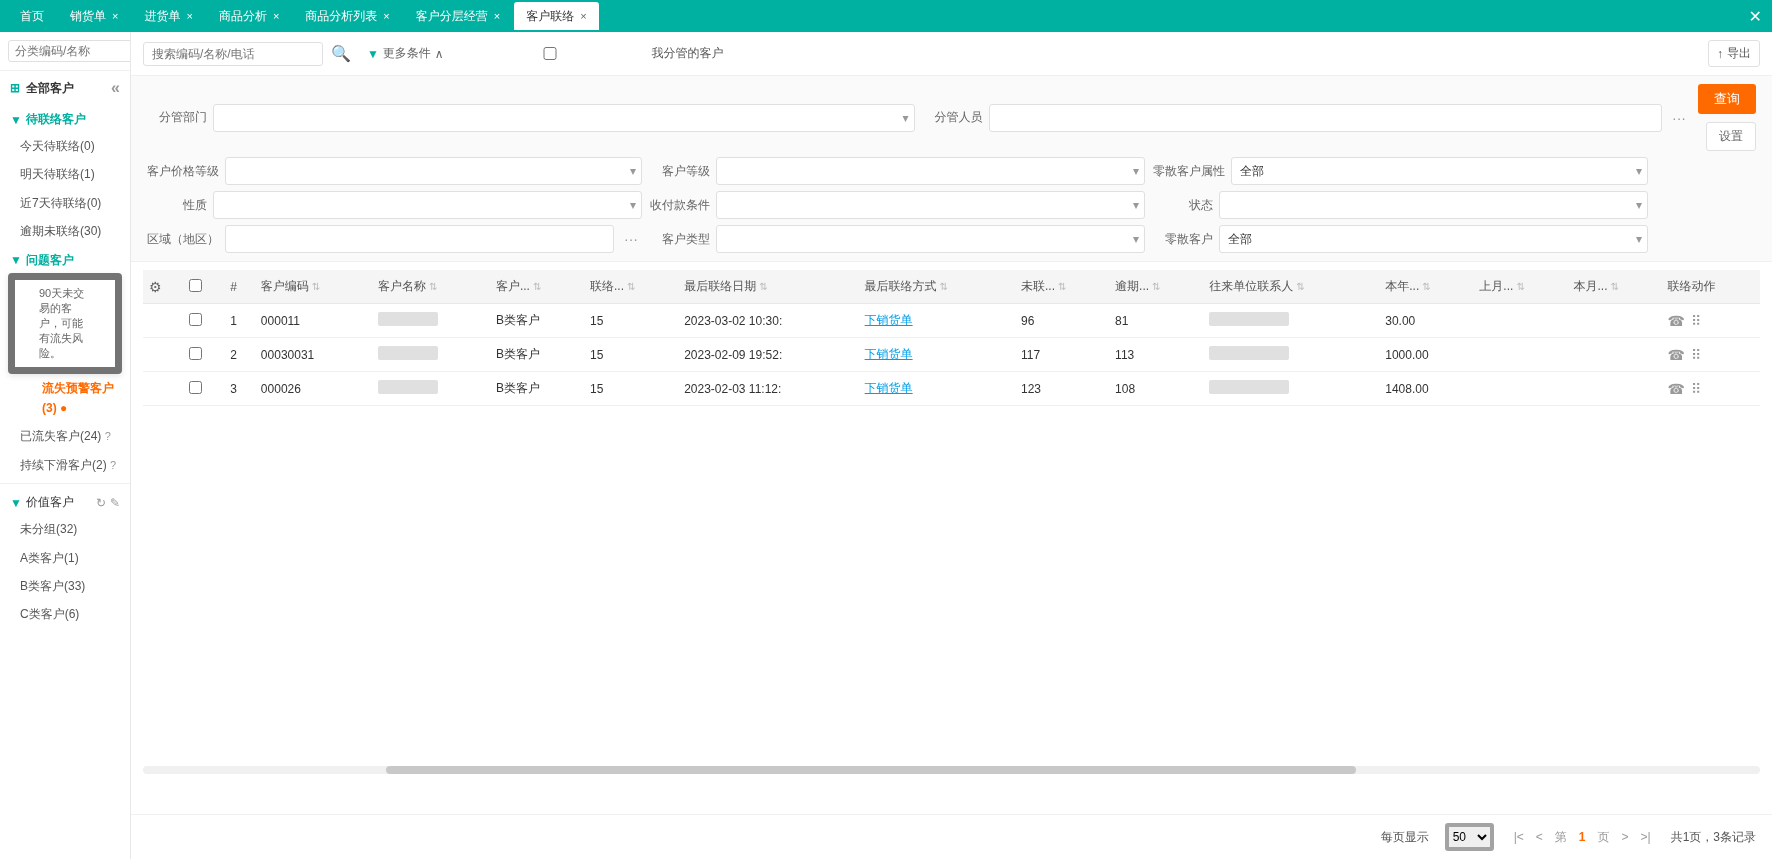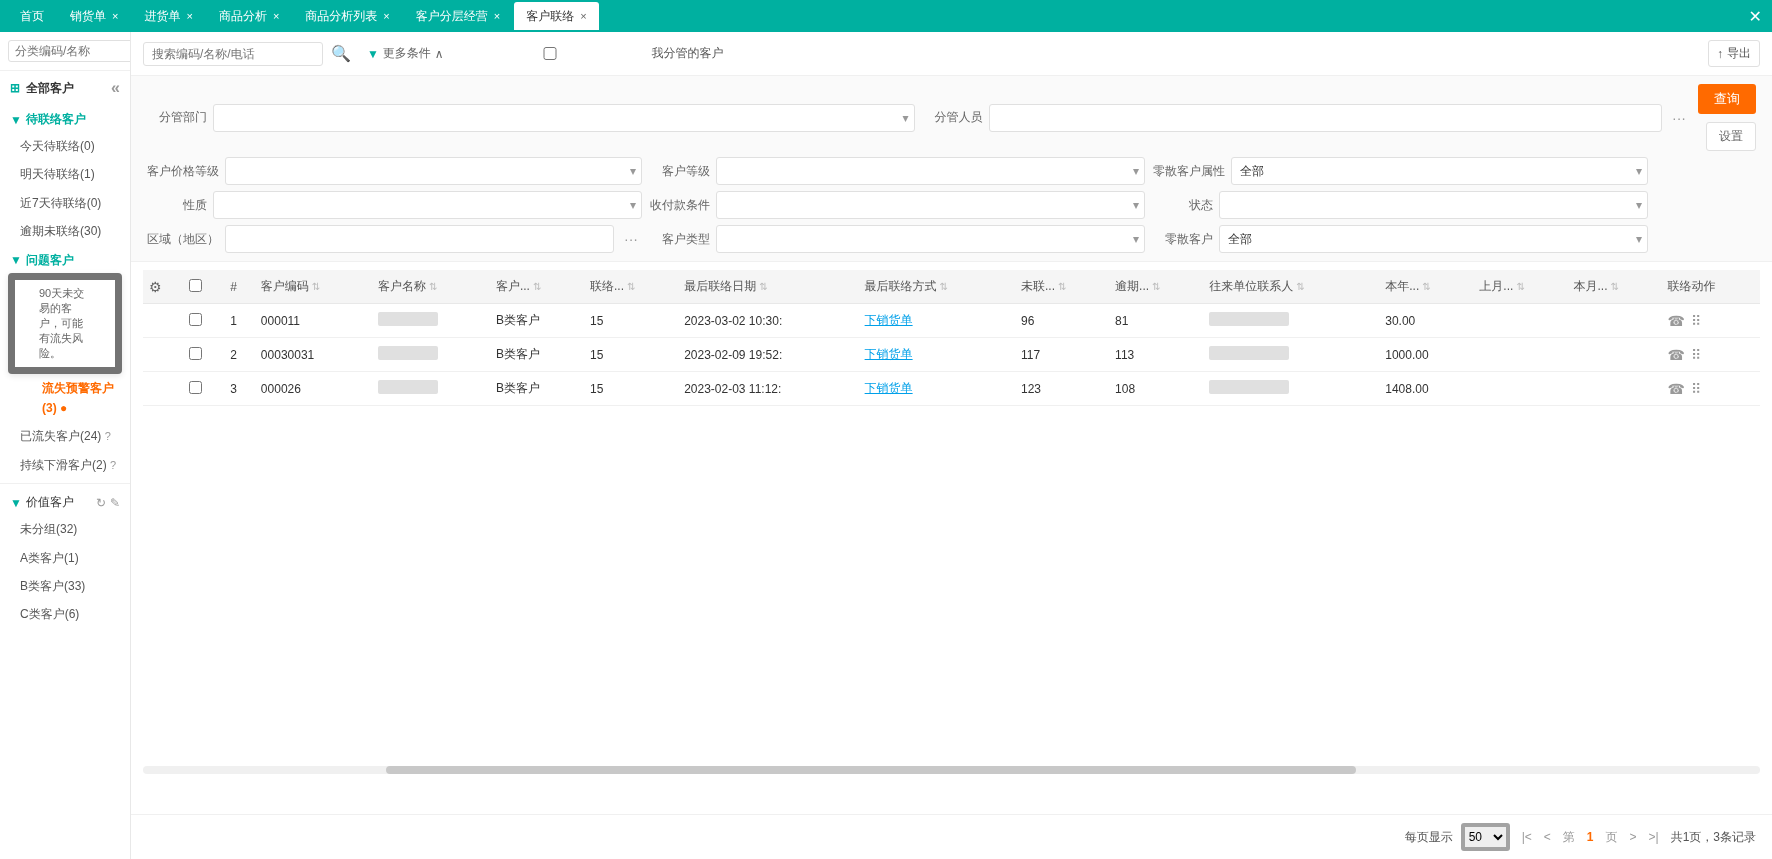--- a/index.html
+++ b/index.html
@@ -338,21 +338,21 @@
     }
     .action-icons span { cursor: pointer; font-size: 14px; }
 
     
     .pagination-bar {
       display: flex;
       align-items: center;
       justify-content: flex-end;
       padding: 8px 16px;
       border-top: 1px solid #f0f0f0;
-      gap: 8px;
+      gap: 16px;
       color: #555;
       font-size: 12px;
       margin-top: 36px;
     }
     .pagination-bar select {
       border: 4px solid #a3a3a3;
       border-radius: 3px;
       padding: 2px 0;
       font-size: 12px;
       outline: none;

